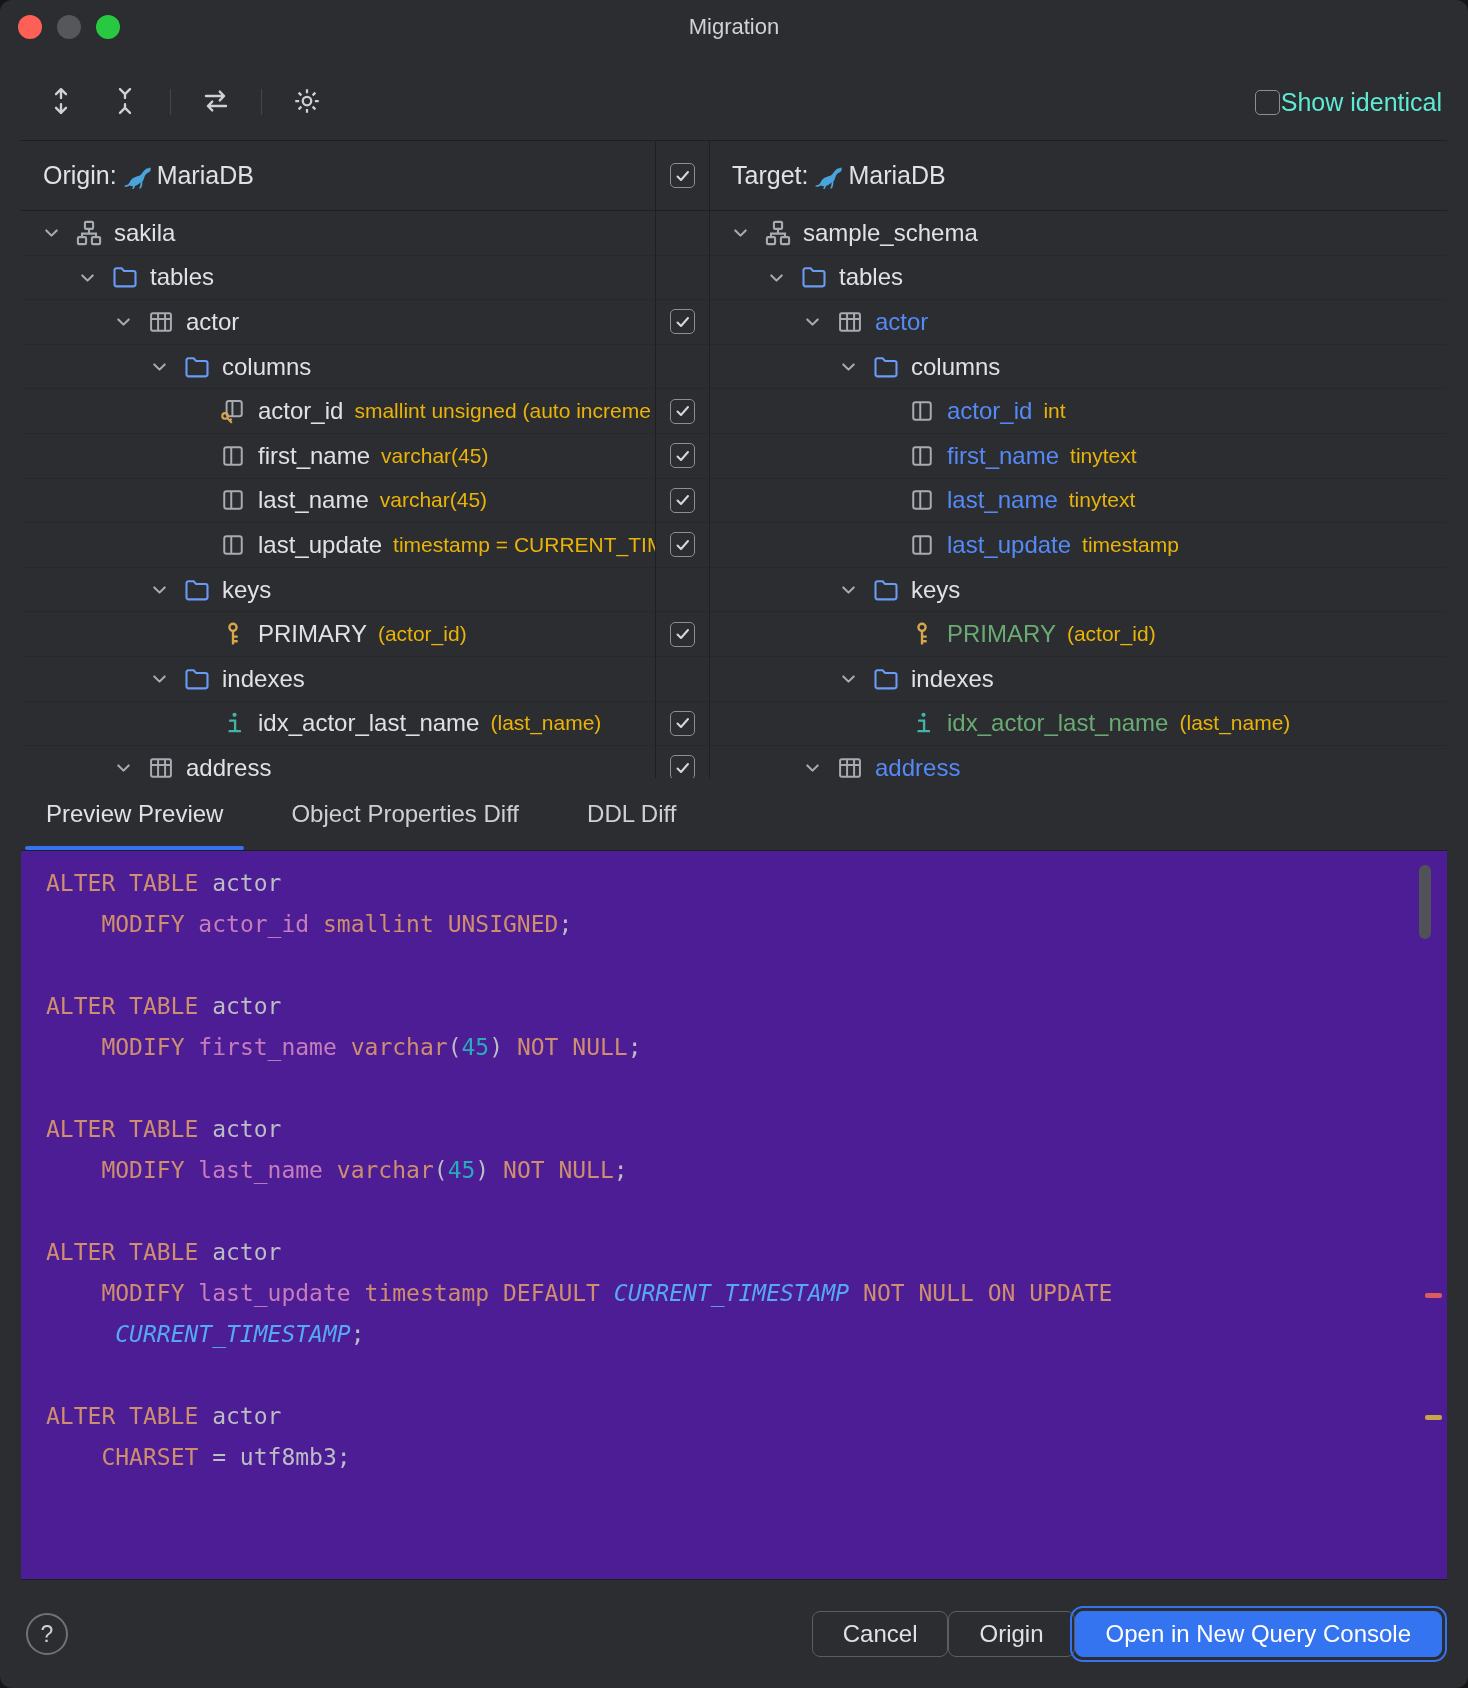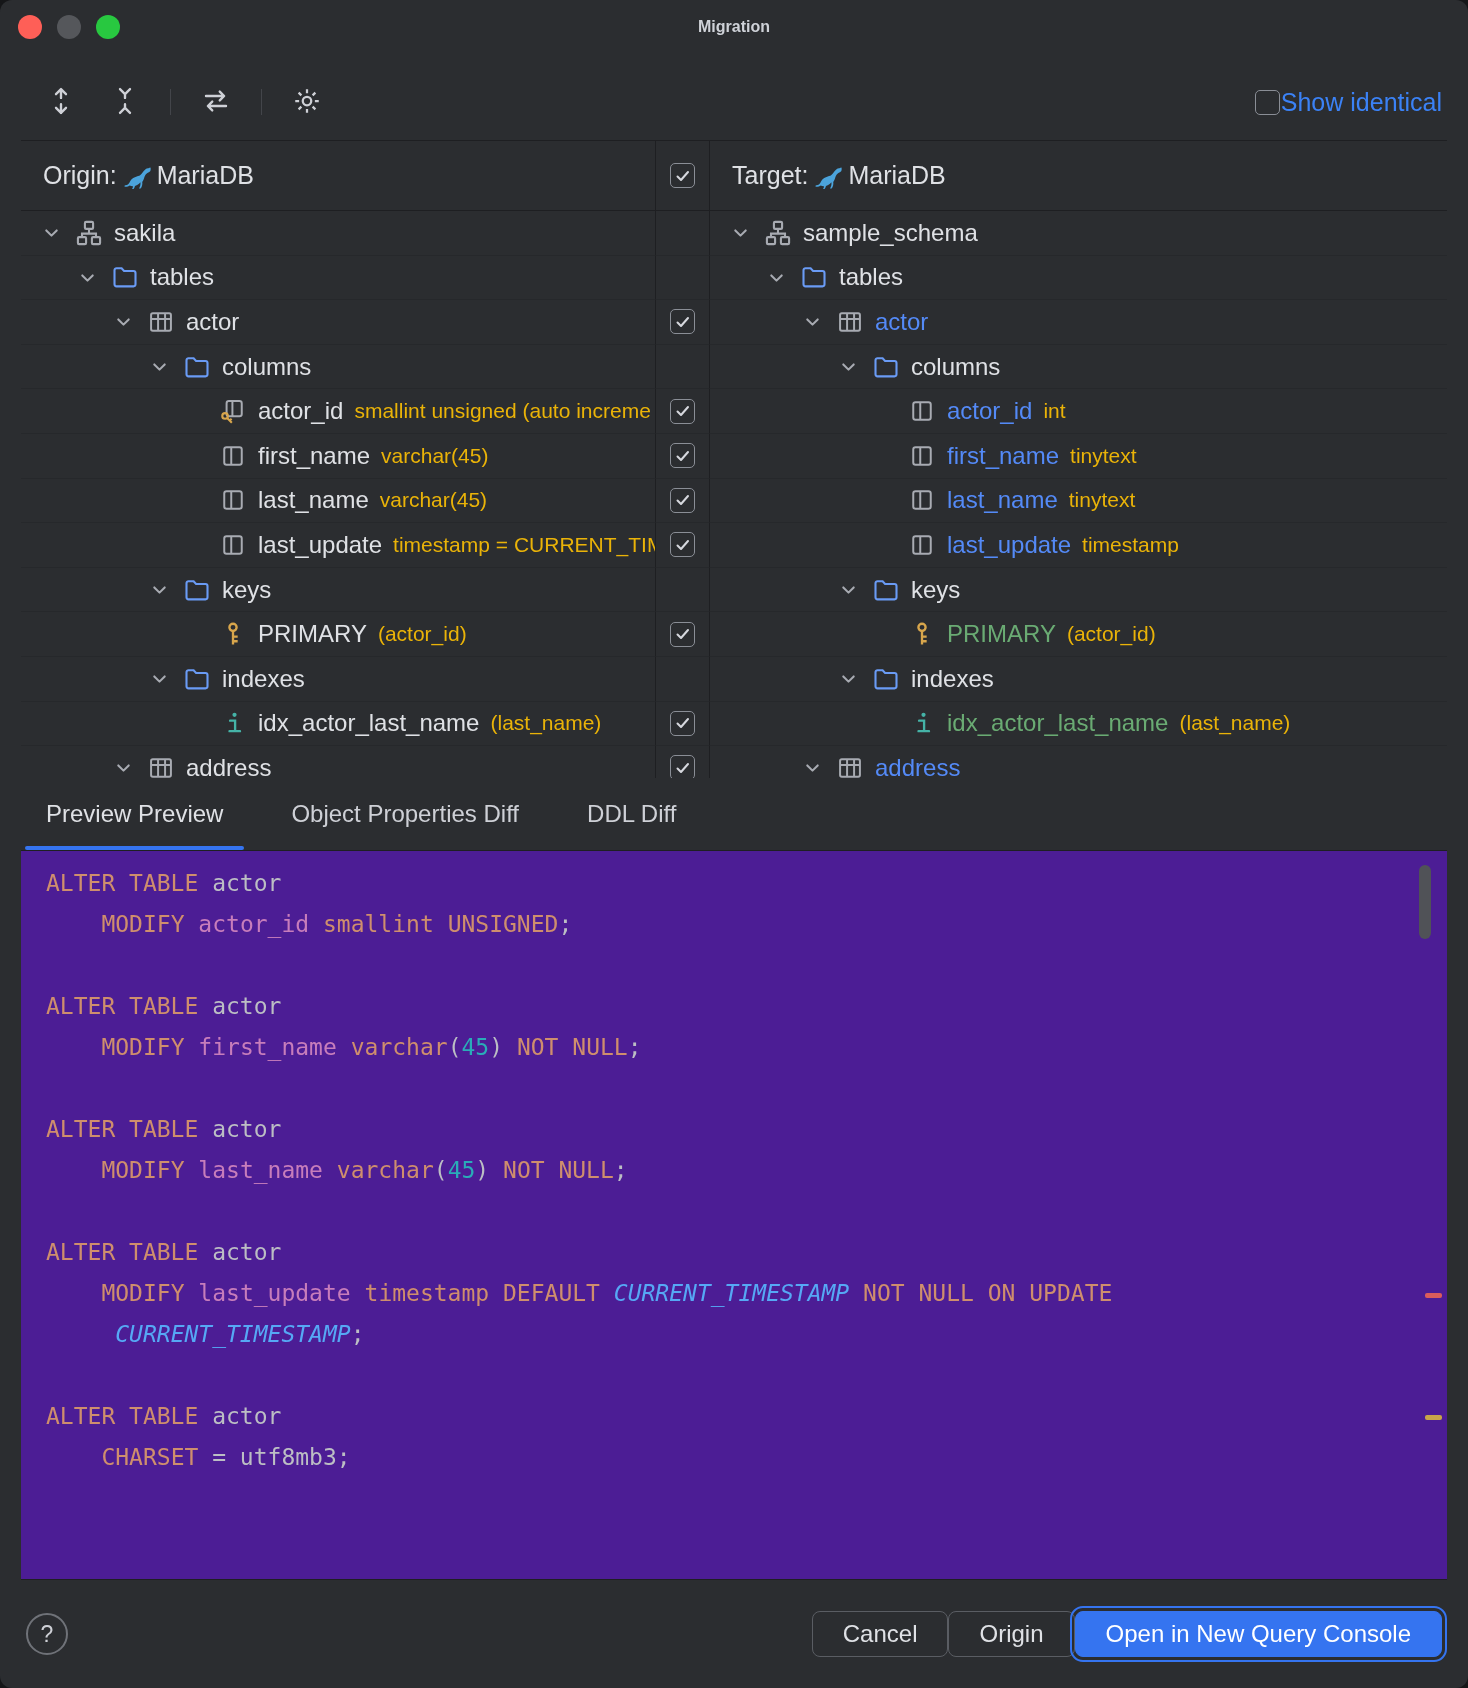--- a/index.html
+++ b/index.html
@@ -5,29 +5,29 @@
   *{box-sizing:border-box;margin:0;padding:0}
   html,body{width:1468px;height:1688px;background:#151618}
   body{font-family:"Liberation Sans",sans-serif}
   .window{position:relative;width:1468px;height:1688px;background:#2B2D30;border-radius:12px;overflow:hidden;color:#DFE1E5}
 
   
   .titlebar{position:absolute;top:0;left:0;right:0;height:54px;display:flex;align-items:center;justify-content:center}
   .traffic{position:absolute;left:18px;top:0;height:54px;display:flex;align-items:center;gap:15px}
   .light{width:24px;height:24px;border-radius:50%;cursor:pointer}
   .light.red{background:#FE5F57}.light.grayl{background:#55575B}.light.green{background:#28C840}
-  .title{font-size:16px;font-weight:700;color:#CFD2D8}
+  .title{font-size:22px;font-weight:400;color:#CFD2D8}
 
   
   .toolbar{position:absolute;top:74px;left:42px;right:26px;height:56px;display:flex;align-items:center}
   .tool-icons{display:flex;align-items:center;gap:26px}
   .tool-btn{width:38px;height:38px;display:flex;align-items:center;justify-content:center;background:none;border:none;cursor:pointer;border-radius:6px}
   .tool-btn svg{width:30px;height:30px}
   .tbar-sep{width:1px;height:26px;background:#43454A}
-  .show-identical{margin-left:auto;display:flex;align-items:center;gap:1px;font-size:25px;color:#3b82f6;cursor:pointer}
+  .show-identical{margin-left:auto;display:flex;align-items:center;gap:1px;font-size:25px;color:#5eead4;cursor:pointer}
   .checkbox{width:25px;height:25px;border:1.5px solid #8A8E96;border-radius:5px;display:inline-flex;align-items:center;justify-content:center;flex:none;background:transparent}
   .checkbox svg{width:18px;height:18px}
 
   
   .tree{position:absolute;top:140px;left:21px;width:1426px;height:638px;border-top:1px solid #1E1F22;overflow:hidden;background:#2B2D30}
   .tree-header{display:grid;grid-template-columns:634px 55px 737px;height:70px;border-bottom:1px solid #1E1F22}
   .hcell{display:flex;align-items:center;padding-left:22px;font-size:25px;gap:5px;overflow:hidden;white-space:nowrap}
   .hcell .db-icon{width:30px;height:30px;display:inline-flex}
   .hcell .db-icon svg{width:100%;height:100%}
   .check-col{justify-content:center;padding-left:0;border-left:1px solid #1E1F22;border-right:1px solid #1E1F22}

